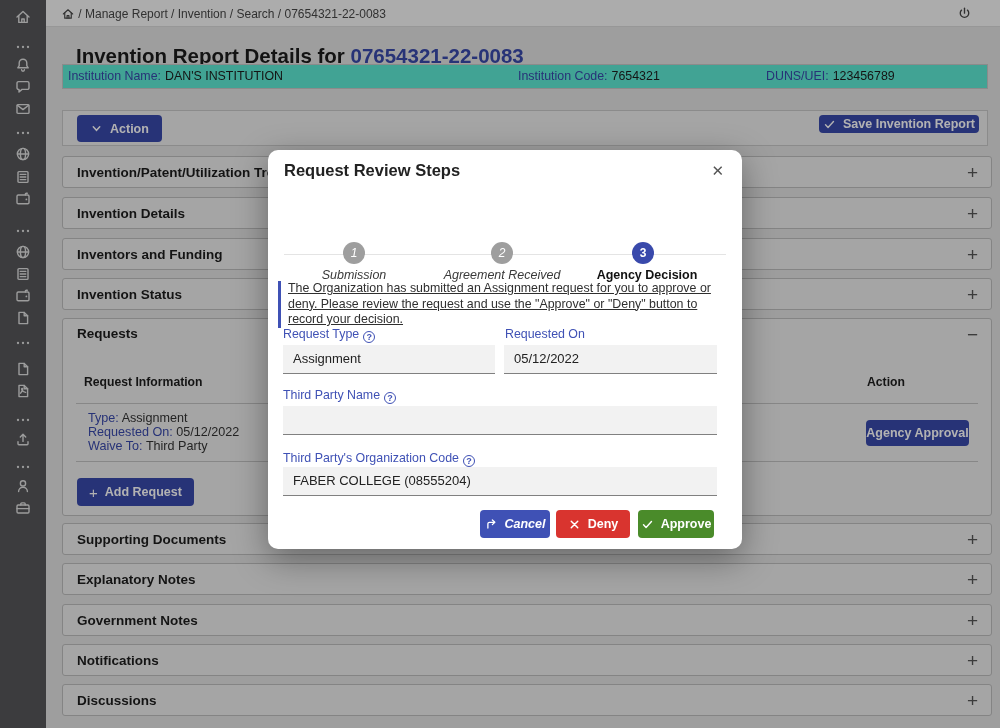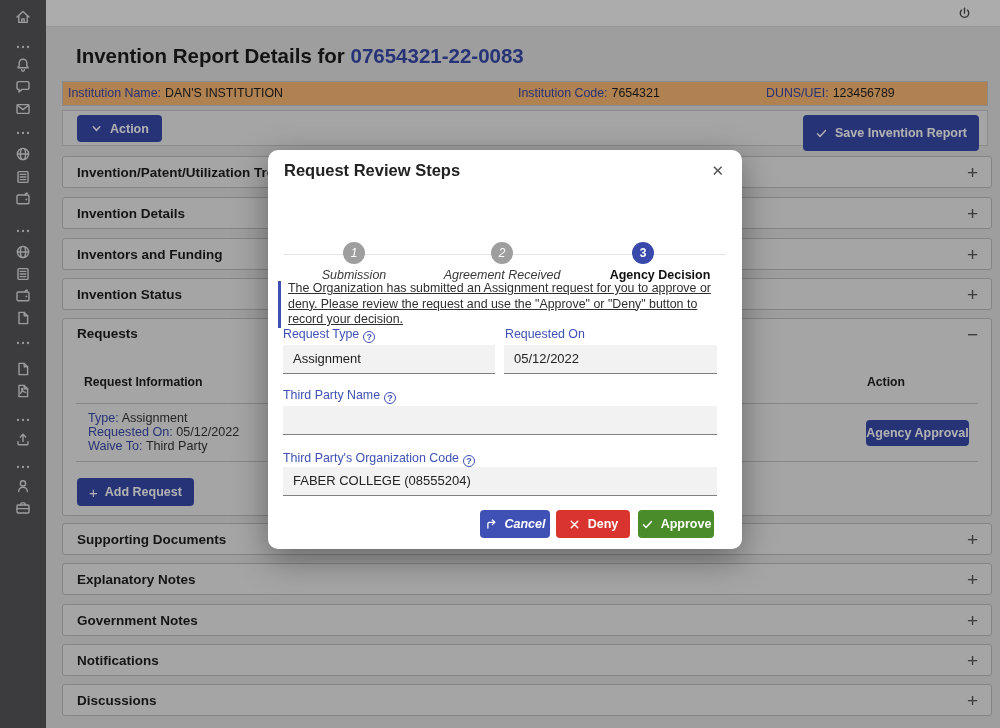--- a/index.html
+++ b/index.html
@@ -17,21 +17,21 @@
   #breadcrumb { position:absolute; left:15px; top:0; height:27px; display:flex; align-items:center; font-size:12px; color:#474747; }
   #breadcrumb .crumb::before { content:" / "; white-space:pre; color:#474747; }
   #home-ic { width:14px; height:14px; display:inline-block; }
   #power-btn { position:absolute; right:28px; top:6px; width:15px; height:15px; cursor:pointer; }
 
   
   #main { position:absolute; left:46px; top:27px; width:954px; height:701px; background:#e2e2e2; }
   #page-title { position:absolute; left:30px; top:17px; font-size:20.5px; font-weight:bold; color:#1c1c1c; }
   #page-title .rid { color:#3949ab; }
 
-  #infobar { position:absolute; left:16px; top:54px; width:926px; height:25px; background:#fdba74; border:1px solid #c8c8c8; font-size:12.4px; }
+  #infobar { position:absolute; left:16px; top:37px; width:926px; height:25px; background:#5eead4; border:1px solid #c8c8c8; font-size:12.4px; }
   .info-item { position:absolute; top:0; line-height:23px; white-space:nowrap; }
   .info-item .lab { color:#3949ab; }
   .info-item .val { color:#1e1e1e; margin-left:4px; }
 
   #actionbar { position:absolute; left:16px; top:83px; width:926px; height:36px; background:#ededed; border:1px solid #c8c8c8; }
 
   .btn { display:flex; align-items:center; justify-content:center; gap:7px; background:#3949ab; color:#fff; font-size:12.5px; font-weight:bold; border-radius:4px; cursor:pointer; white-space:nowrap; }
   .btn svg { width:13px; height:13px; flex:0 0 auto; }
 
   .acc { position:absolute; left:16px; width:930px; background:#ededed; border:1px solid #bdbdbd; border-radius:3px; }
@@ -174,20 +174,33 @@
         <path d="M4.6 14.6a4.4 4.4 0 0 1 8.8 0"></path>
       </svg></span>
     <span class="s-icon" style="top: 499px;"><svg viewBox="0 0 18 18" fill="none" stroke="#e0e0e0" stroke-width="1.4" stroke-linecap="round" stroke-linejoin="round">
         <rect x="3" y="6" width="12" height="8" rx="1.2"></rect>
         <path d="M6.8 6V4.9a1 1 0 0 1 1-1h2.4a1 1 0 0 1 1 1V6"></path>
         <path d="M3 9.6h12"></path>
       </svg></span>
   </div>
 
 <div id="topbar">
+  <div id="breadcrumb">
+    <span id="home-ic">
+      <svg viewBox="0 0 18 18" fill="none" stroke="#474747" stroke-width="1.5" stroke-linecap="round" stroke-linejoin="round">
+          <path d="M3 9 9 3.6 15 9"></path>
+          <path d="M4.8 7.8V14.4H13.2V7.8"></path>
+          <path d="M7.8 14.4V11H10.2v3.4"></path>
+        </svg>
+    </span>
+    <span class="crumb">Manage Report</span>
+    <span class="crumb">Invention</span>
+    <span class="crumb">Search</span>
+    <span class="crumb">07654321-22-0083</span>
+  </div>
   <span id="power-btn">
     <svg viewBox="0 0 18 18" fill="none" stroke="#474747" stroke-width="1.6" stroke-linecap="round">
         <path d="M9 2.6v6"></path>
         <path d="M5.5 4.9a5.1 5.1 0 1 0 7 0"></path>
       </svg>
   </span>
 </div>
 
 <div id="main">
 
@@ -201,21 +214,21 @@
     <span class="info-item" style="left:703px"><span class="lab">DUNS/UEI:</span><span class="val">123456789</span></span>
   </div>
 
   <div id="actionbar">
     <div class="btn abs" style="left:14px;top:4px;height:27px;padding:0 13px;">
       <svg viewBox="0 0 18 18" fill="none" stroke="#fff" stroke-width="2" stroke-linecap="round">
           <path d="M4.5 6.5 9 11.5l4.5-5"></path>
         </svg>
       <span>Action</span>
     </div>
-    <div class="btn abs" style="right:8px;top:4px;height:36px;padding:0 12px;align-items:center;">
+    <div class="btn abs" style="right:8px;top:4px;height:18px;padding:0 4px;align-items:center;">
       <svg viewBox="0 0 18 18" fill="none" stroke="#fff" stroke-width="2" stroke-linecap="round" stroke-linejoin="round">
           <path d="M3.5 9.5 7 13 14.5 5"></path>
         </svg>
       <span>Save Invention Report</span>
     </div>
   </div>
 
   <div class="acc acc-h" style="top:129px">
     <span class="acc-label">Invention/Patent/Utilization Tre</span>
       <span class="toggle icon-plus"></span>
@@ -287,21 +300,21 @@
       <span>1</span>
     </div>
   <div class="step-circle gray" style="left:223px">
       <span>2</span>
     </div>
   <div class="step-circle active" style="left:364px">
       <span>3</span>
     </div>
   <div class="step-label it" style="left:16px;width:140px">Submission</div>
   <div class="step-label it" style="left:154px;width:160px">Agreement Received</div>
-  <div class="step-label bold" style="left:322px;width:140px">Agency Decision</div>
+  <div class="step-label bold" style="left:309px;width:140px">Agency Decision</div>
 
   <div id="modal-msg">The Organization has submitted an Assignment request for you to approve or deny. Please review the request and use the "Approve" or "Deny" button to record your decision.</div>
 
   <span class="mlabel" style="left:15px;top:177px"><span>Request Type</span><span class="help">?</span></span>
   <div class="finput" style="left:15px;top:195px;width:212px">Assignment</div>
 
   <span class="mlabel" style="left:237px;top:177px"><span>Requested On</span></span>
   <div class="finput" style="left:236px;top:195px;width:213px">05/12/2022</div>
 
   <span class="mlabel" style="left:15px;top:238px"><span>Third Party Name</span><span class="help">?</span></span>

